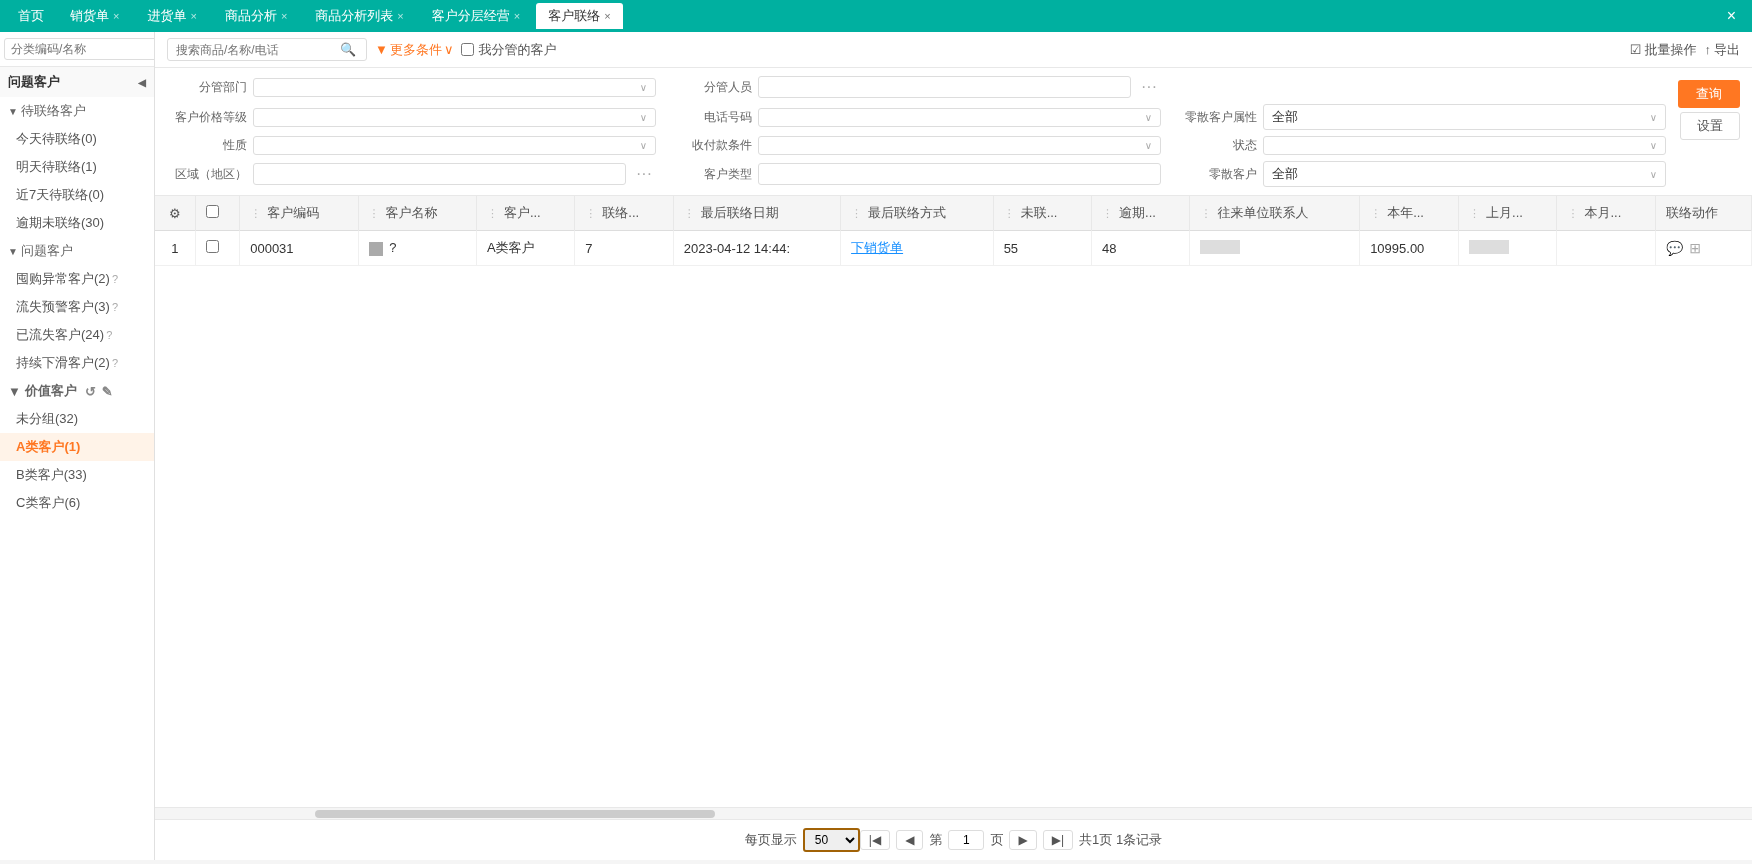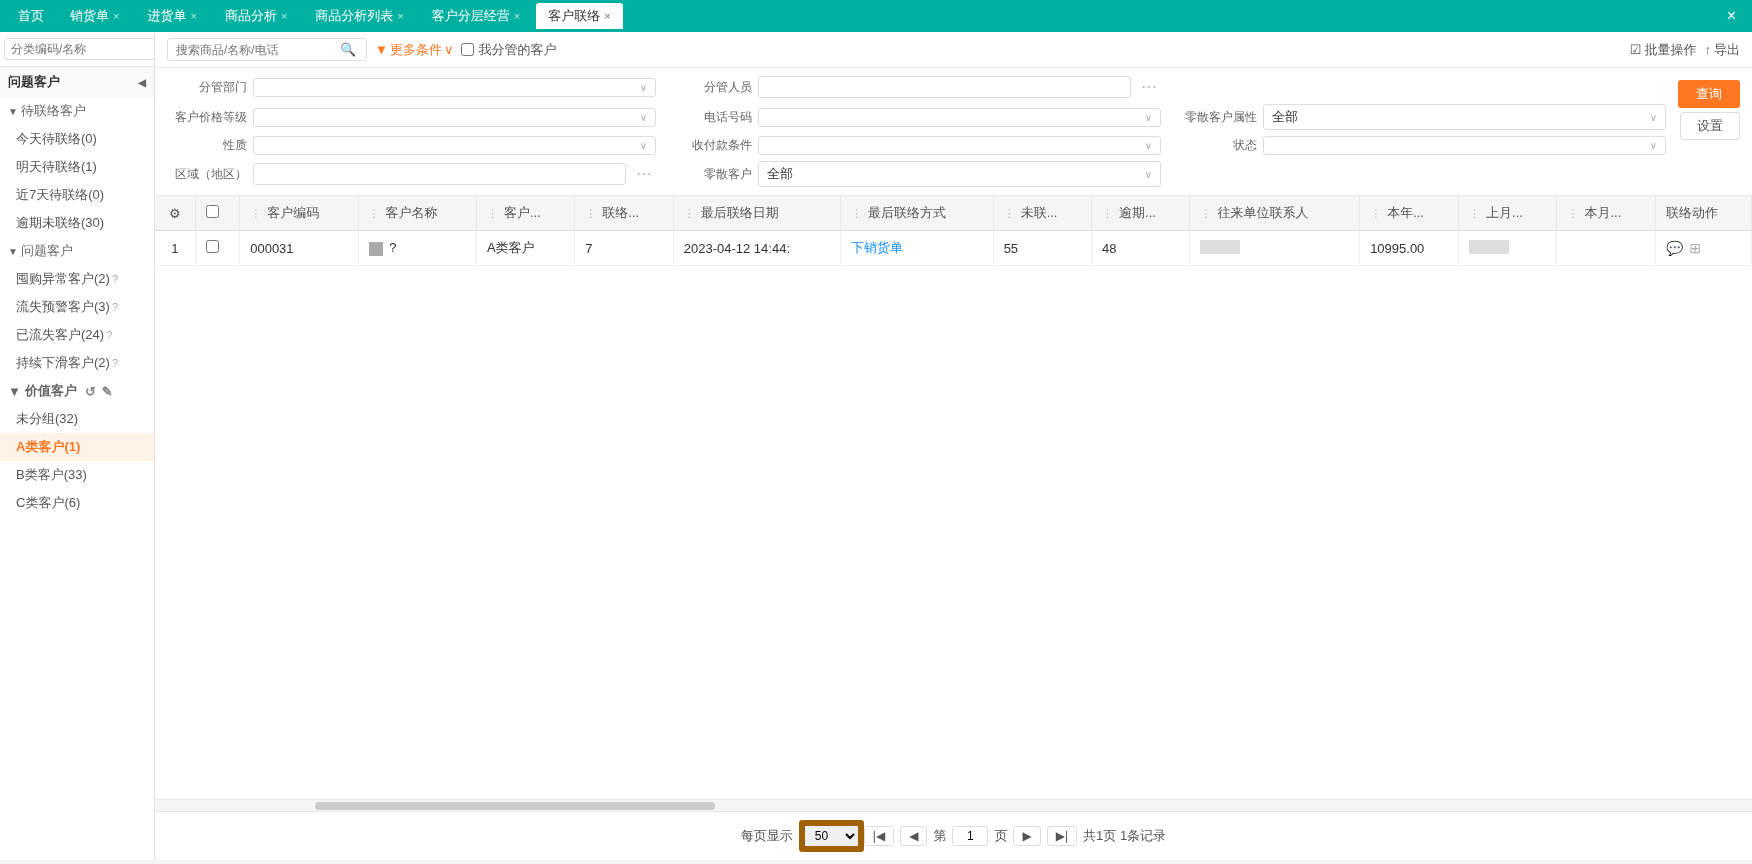--- a/index.html
+++ b/index.html
@@ -334,20 +334,21 @@
       color: #333;
       border-right: 1px solid #f0f0f0;
       white-space: nowrap;
     }
     tbody td:first-child {
       text-align: center;
     }
     .link-text {
       color: #1890ff;
       cursor: pointer;
+      text-decoration: underline;
     }
     .row-actions {
       display: flex;
       gap: 6px;
       align-items: center;
     }
     .action-icon {
       color: #aaa;
       cursor: pointer;
       font-size: 14px;
@@ -363,21 +364,21 @@
       background: #fff;
     }
     .pagination-left {
       display: flex;
       align-items: center;
       gap: 6px;
       font-size: 12px;
       color: #555;
     }
     .page-size-select {
-      border: 6px solid #a16207;
+      border: 2px solid #a16207;
       border-radius: 3px;
       padding: 2px 6px;
       font-size: 12px;
     }
     .pagination-right {
       display: flex;
       align-items: center;
       gap: 6px;
       font-size: 12px;
       color: #555;
@@ -650,20 +651,26 @@
 
           <div style="display:grid; grid-template-columns:1fr 1fr 1fr; gap:6px 16px;">
             <div class="filter-row">
               <span class="filter-label">区域（地区）</span>
               <div class="filter-input-wrap">
                 <input type="text" style="">
               </div>
               <span class="filter-more">···</span>
             </div>
             <div class="filter-row">
+              <span class="filter-label">客户类型</span>
+              <div class="filter-input-wrap">
+                <input type="text" style="">
+              </div>
+            </div>
+            <div class="filter-row">
               <span class="filter-label">零散客户</span>
               <div class="filter-select">
                 <span>全部</span>
                 <span class="arrow-down">∨</span>
               </div>
             </div>
           </div>
         </div>
 
         <div class="action-btns" style="padding-top:4px;">

